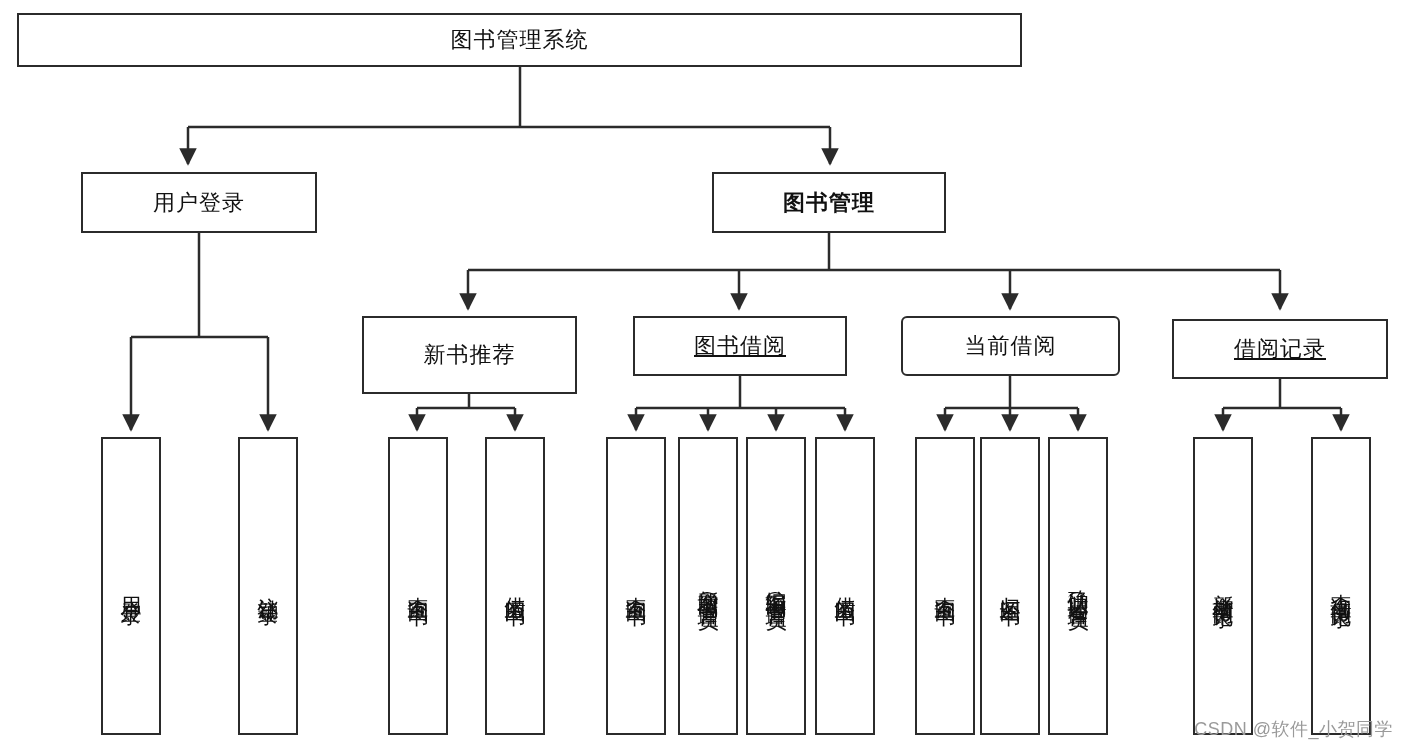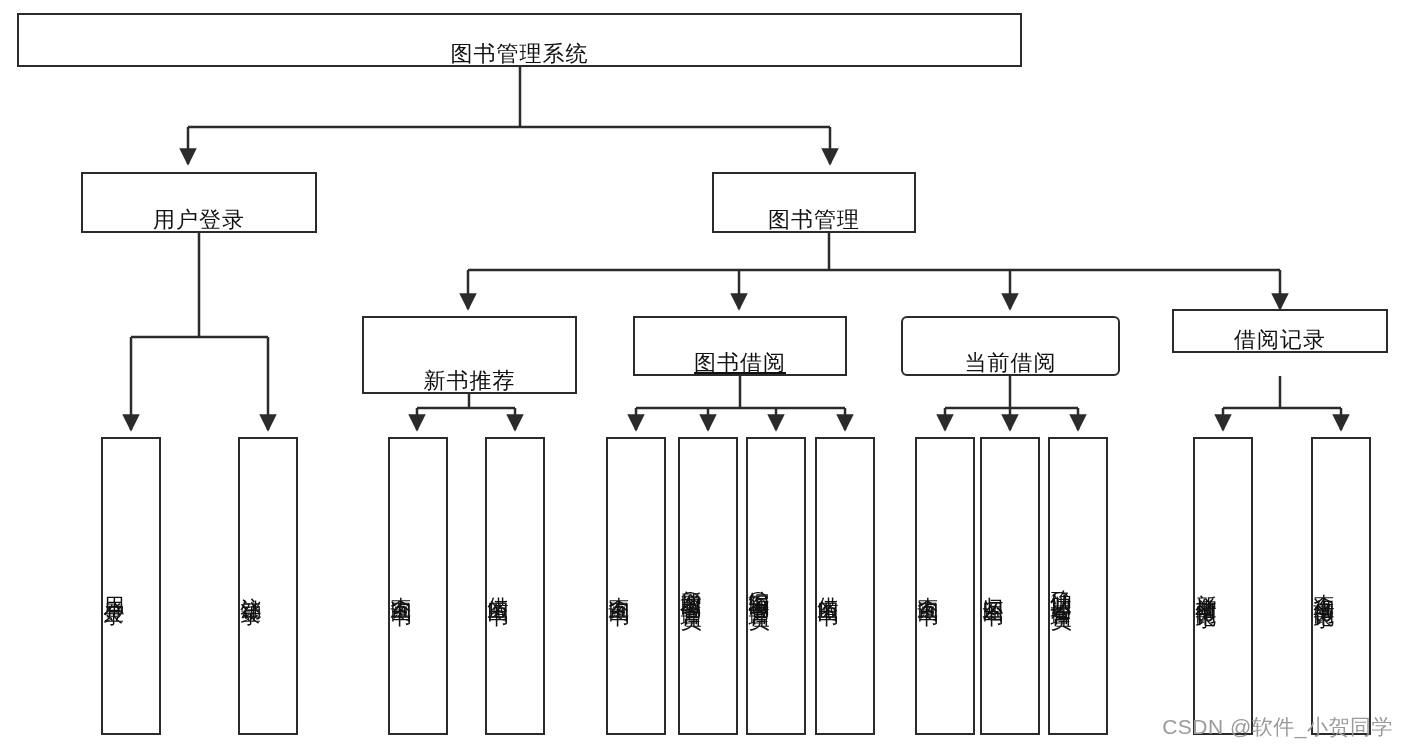--- a/index.html
+++ b/index.html
@@ -24,21 +24,21 @@
     width: 1405px;
     height: 747px;
     pointer-events: none;
   }
   .node {
     position: absolute;
     box-sizing: border-box;
     background: #ffffff;
     border: 2.5px solid #2b2b2b;
     display: flex;
-    align-items: flex-end;
+    align-items: center;
     justify-content: center;
     color: #111111;
     line-height: 1.05;
   }
   .node.h {
     font-size: 22px;
     letter-spacing: 1px;
   }
   .node.v {
     writing-mode: vertical-rl;
@@ -49,21 +49,21 @@
   }
   .node.v > .vtxt {
     writing-mode: vertical-rl;
     text-orientation: upright;
     white-space: nowrap;
   }
   .watermark {
     position: absolute;
     right: 12px;
     bottom: 6px;
-    font-size: 21px;
+    font-size: 18px;
     color: #9a9a9a;
     letter-spacing: 0.5px;
     white-space: nowrap;
   }
 </style>
 </head>
 <body>
 
 <div id="canvas">
 
@@ -117,34 +117,34 @@
     </g>
   </svg>
 
   <div class="node h" style="left:17px; top:13px; width:1005px; height:54px;">
     <span>图书管理系统</span>
   </div>
 
   <div class="node h" style="left:81px; top:172px; width:236px; height:61px;">
     <span>用户登录</span>
   </div>
-  <div class="node h" style="left:712px; top:172px; width:204px; height:61px;">
+  <div class="node h" style="left:712px; top:172px; width:234px; height:61px;font-weight:bold;">
     <span>图书管理</span>
   </div>
 
   <div class="node h" style="left:362px; top:316px; width:215px; height:78px;">
     <span>新书推荐</span>
   </div>
   <div class="node h" style="left:633px; top:316px; width:214px; height:60px;text-decoration:underline;">
     <span>图书借阅</span>
   </div>
   <div class="node h" style="left:901px; top:316px; width:219px; height:60px;border-radius:6px;">
     <span>当前借阅</span>
   </div>
-  <div class="node h" style="left:1172px; top:309px; width:216px; height:44px;">
+  <div class="node h" style="left:1172px; top:319px; width:216px; height:60px;text-decoration:underline;">
     <span>借阅记录</span>
   </div>
 
   <div class="node v" style="left:101px; top:437px; width:60px; height:298px;">
     <span class="vtxt">用户登录</span>
   </div>
   <div class="node v" style="left:238px; top:437px; width:60px; height:298px;">
     <span class="vtxt">注销登录</span>
   </div>
 

